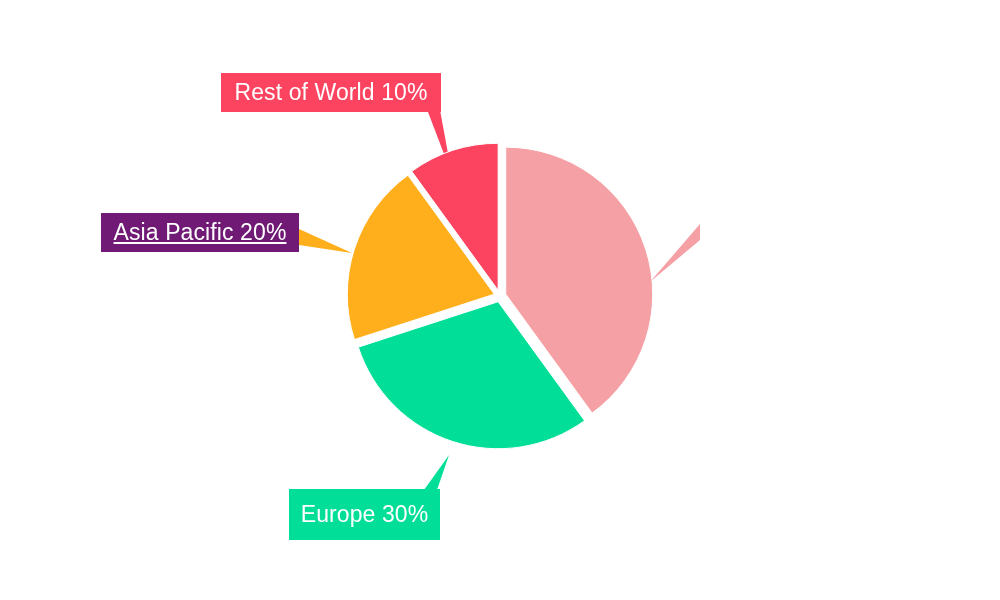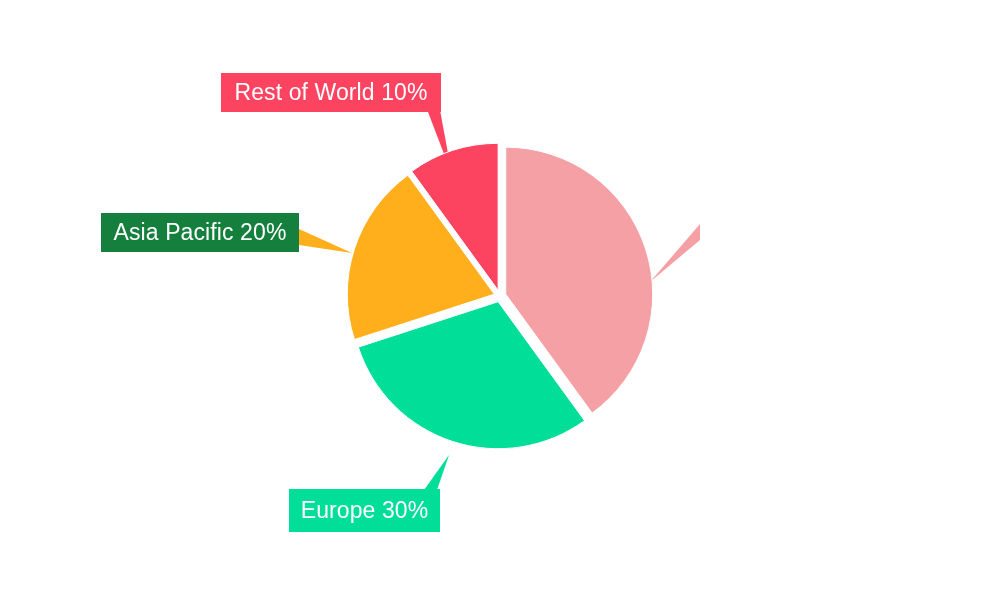--- a/index.html
+++ b/index.html
@@ -69,18 +69,18 @@
     <path class="slice-path" fill="#00de97" d="M 498.1458980337503 301.7063390977709 L 584.5503301207439 420.6318372708882 A 147 147 0 0 1 358.34059013836276 347.1318372708882 Z"></path>
 
     <path class="slice-path" fill="#ffaf1c" d="M 494.2936609022291 294.1458980337503 L 354.4883530068415 339.5713962068676 A 147 147 0 0 1 407.8892288152355 175.22039986063305 Z"></path>
 
     <path class="slice-path" fill="#fc4461" d="M 498.1458980337503 290.2936609022291 L 411.74146594675676 171.36816272911182 A 147 147 0 0 1 498.1458980337503 143.29366090222908 Z"></path>
 
   </svg>
 
   <div class="data-label" style="left:221px; top:73px; width:220px; height:39px; background:#fc4461;">Rest of World 10%</div>
 
-  <div class="data-label" style="left:101px; top:213px; width:198px; height:39px; background:#15803d;">Asia Pacific 20%</div>
+  <div class="data-label" style="left:101px; top:213px; width:198px; height:39px; background:#701a75;text-decoration:underline;">Asia Pacific 20%</div>
 
 
-  <div class="data-label" style="left:289px; top:489px; width:151px; height:43px; background:#00de97;">Europe 30%</div>
+  <div class="data-label" style="left:289px; top:489px; width:151px; height:51px; background:#00de97;">Europe 30%</div>
 
 </div>
 
 </body></html>

